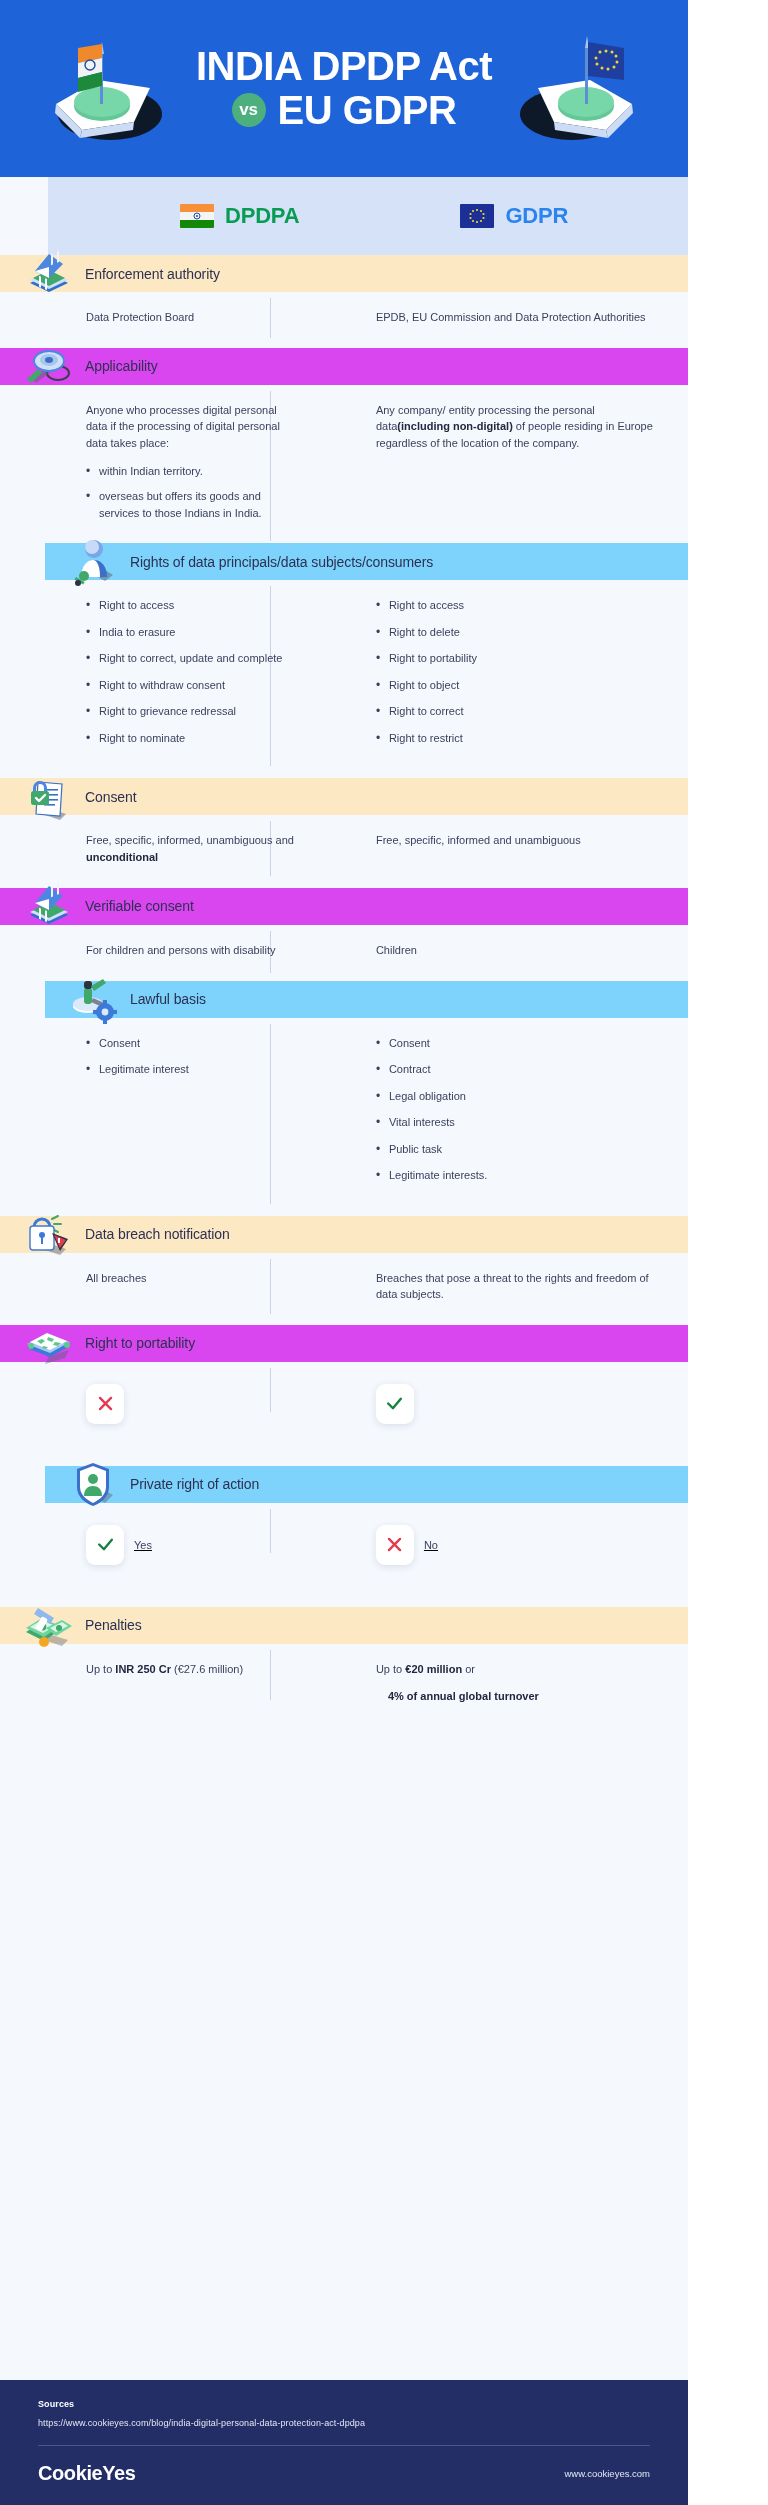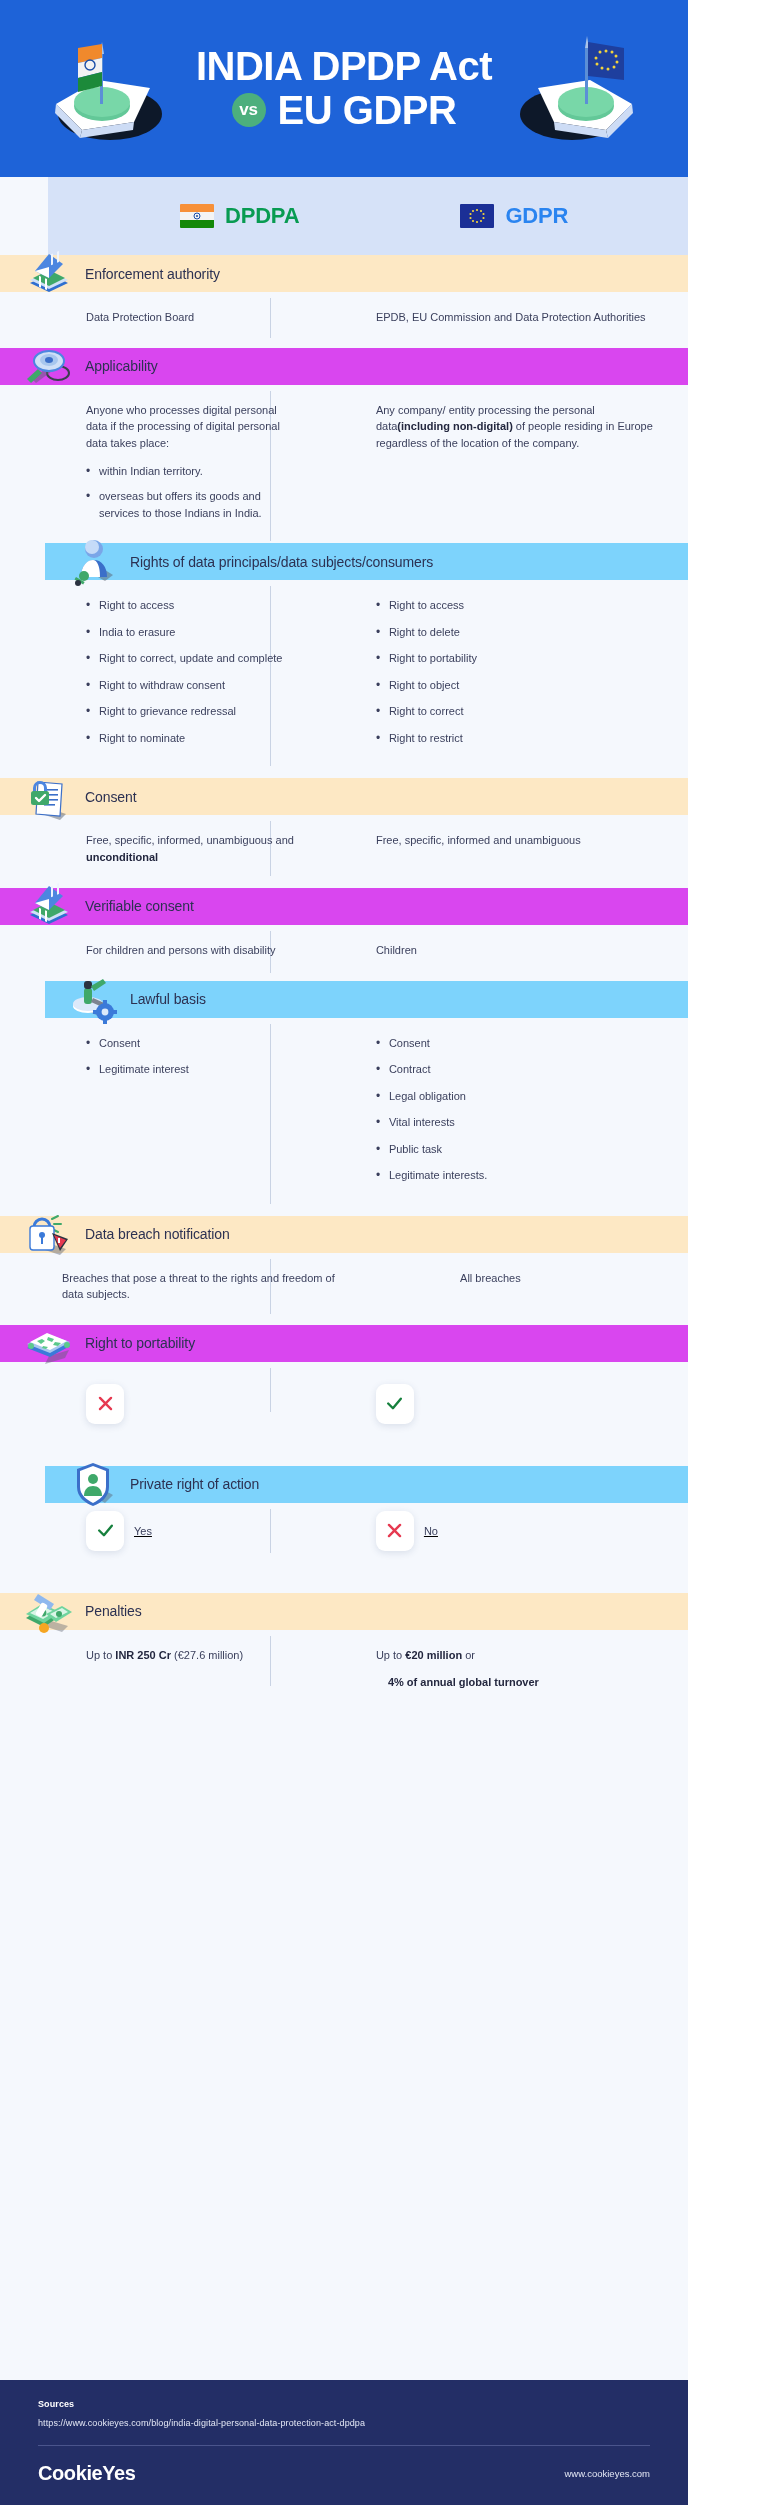--- a/index.html
+++ b/index.html
@@ -523,25 +523,25 @@
         <circle cx="20" cy="28" r="3" fill="#3b7ad9"></circle>
         <rect x="19" y="30" width="2" height="7" fill="#3b7ad9"></rect>
         <path d="M30 26 L46 32 L38 44 Z" fill="#2b3240"></path>
         <path d="M32 28 L44 33 L38 41 Z" fill="#e63950"></path>
         <rect x="36" y="31" width="2" height="5" fill="#ffffff"></rect>
       </svg>
       <div class="band-title">Data breach notification</div>
     </div>
     <div class="body">
       <div class="divider" style="height:55px"></div>
+      <div class="col col-left">
+        <div class="cell-text">All breaches</div>
+      </div>
       <div class="col col-right">
         <div class="cell-text">Breaches that pose a threat to the rights and freedom of data subjects.</div>
-      </div>
-      <div class="col col-left">
-        <div class="cell-text">All breaches</div>
       </div>
     </div>
   </div>
 
   <div class="section">
     <div class="band lav">
       <svg class="band-icon" viewBox="0 0 54 54">
         <path d="M27 40 L47 34 L43 42 L23 48 Z" fill="#5a6270" opacity=".45"></path>
         <path d="M5 32 L25 22 L48 30 L28 41 Z" fill="#3b7ad9"></path>
         <path d="M5 28 L25 18 L48 26 L28 37 Z" fill="#a8c7ee"></path>
@@ -584,21 +584,21 @@
     <div class="band mint">
       <svg class="band-icon" viewBox="0 0 54 54">
         <path d="M28 28 L46 38 L38 46 L24 38 Z" fill="#5a6270" opacity=".45"></path>
         <path d="M26 6 L42 12 L42 30 C42 40 34 46 26 49 C18 46 10 40 10 30 L10 12 Z" fill="#3b6fc9"></path>
         <path d="M26 9 L39 14 L39 30 C39 38 32 43 26 46 C20 43 13 38 13 30 L13 14 Z" fill="#ffffff"></path>
         <circle cx="26" cy="22" r="5" fill="#3fa86a"></circle>
         <path d="M17 39 C17 32 21 29 26 29 C31 29 35 32 35 39 Z" fill="#3fa86a"></path>
       </svg>
       <div class="band-title">Private right of action</div>
     </div>
-    <div class="body" style="padding-top:8px;padding-bottom:42px;text-decoration:underline;">
+    <div class="body" style="padding-top:22px;padding-bottom:42px;text-decoration:underline;">
       <div class="divider" style="height:44px"></div>
       <div class="col col-left">
         <div class="markrow">
           <span class="markbox">
             <svg width="19" height="19" viewBox="0 0 24 24">
                 <path d="M4 12 L10 18 L20 6" stroke="#16803d" stroke-width="3" fill="none" stroke-linecap="round" stroke-linejoin="round"></path>
               </svg>
           </span>
           <span class="mark-label">Yes</span>
         </div>

